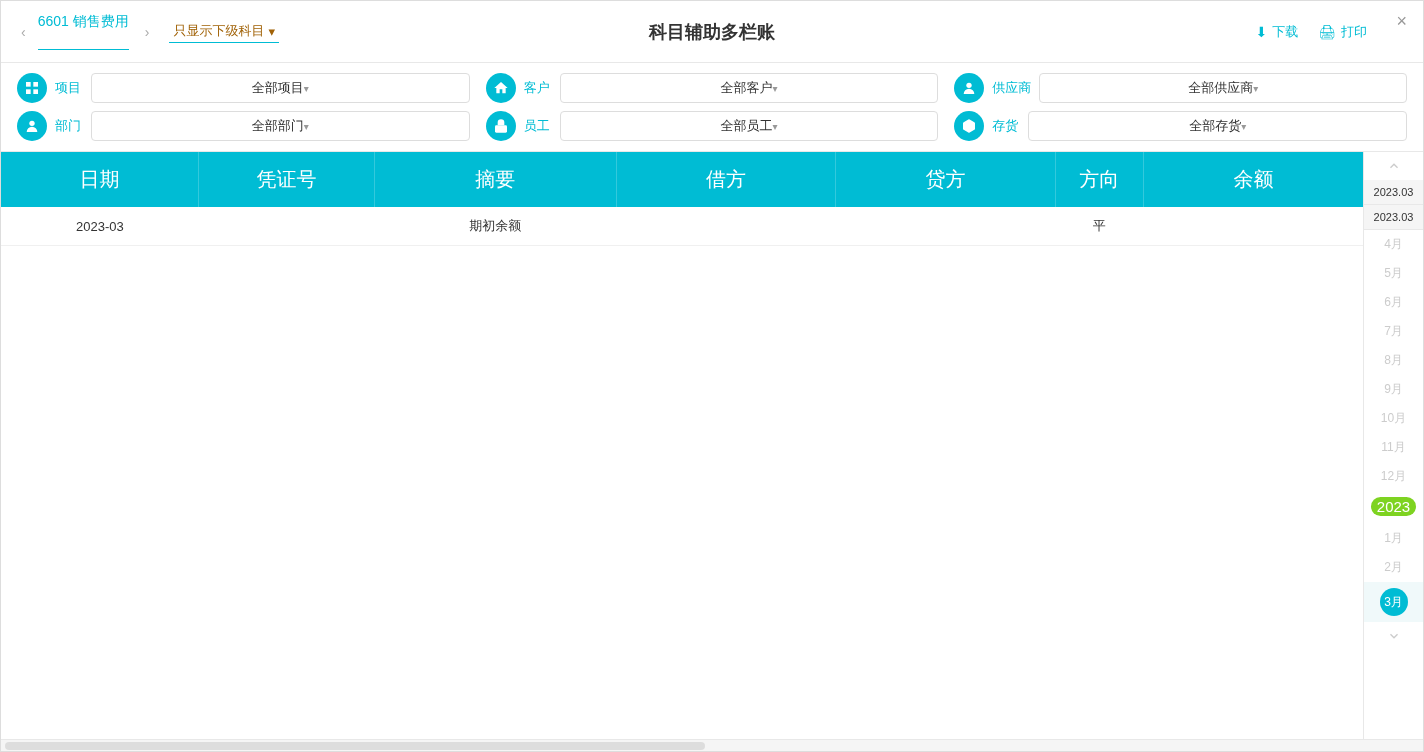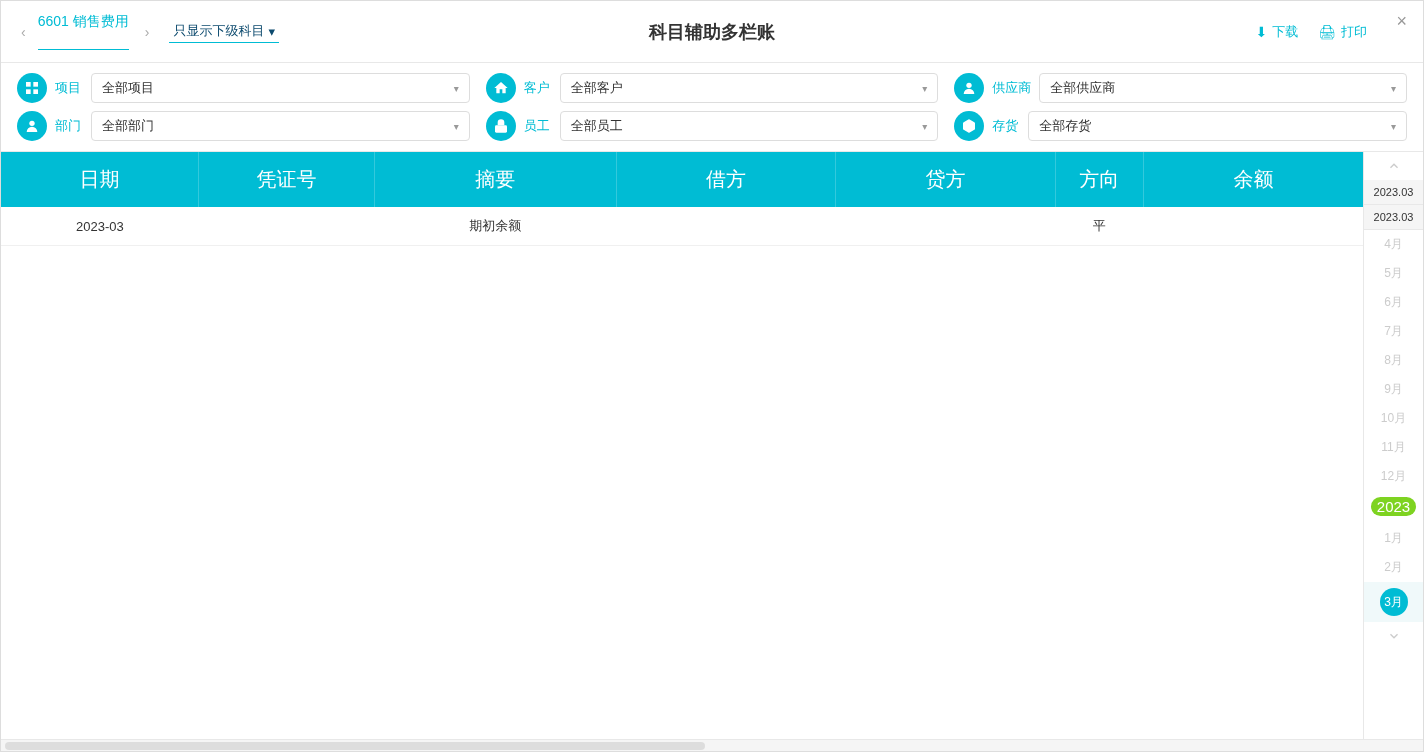--- a/index.html
+++ b/index.html
@@ -40,21 +40,21 @@
       color: #00bcd4;
       font-size: 14px;
       border-bottom: 1px solid #00bcd4;
       padding-bottom: 18px;
       margin-right: 4px;
     }
     .show-sub-btn {
       display: flex;
       align-items: center;
       gap: 4px;
-      color: #0c4a6e;
+      color: #a16207;
       border-bottom: 1px solid #00bcd4;
       cursor: pointer;
       font-size: 13px;
       padding: 2px 4px;
       margin-left: 8px;
     }
     .page-title {
       position: absolute;
       left: 50%;
       transform: translateX(-50%);
@@ -124,21 +124,21 @@
     .filter-select {
       flex: 1;
       border: 1px solid #ddd;
       border-radius: 4px;
       padding: 5px 10px;
       font-size: 13px;
       color: #333;
       background: #fff;
       display: flex;
       align-items: center;
-      justify-content: space-between;
+      justify-content: center;
       cursor: pointer;
       min-width: 180px;
     }
     .filter-select span { color: #333; }
     .filter-select .arrow { color: #999; font-size: 10px; }
     
     .content-wrapper {
       display: flex;
       flex: 1;
       overflow: hidden;

